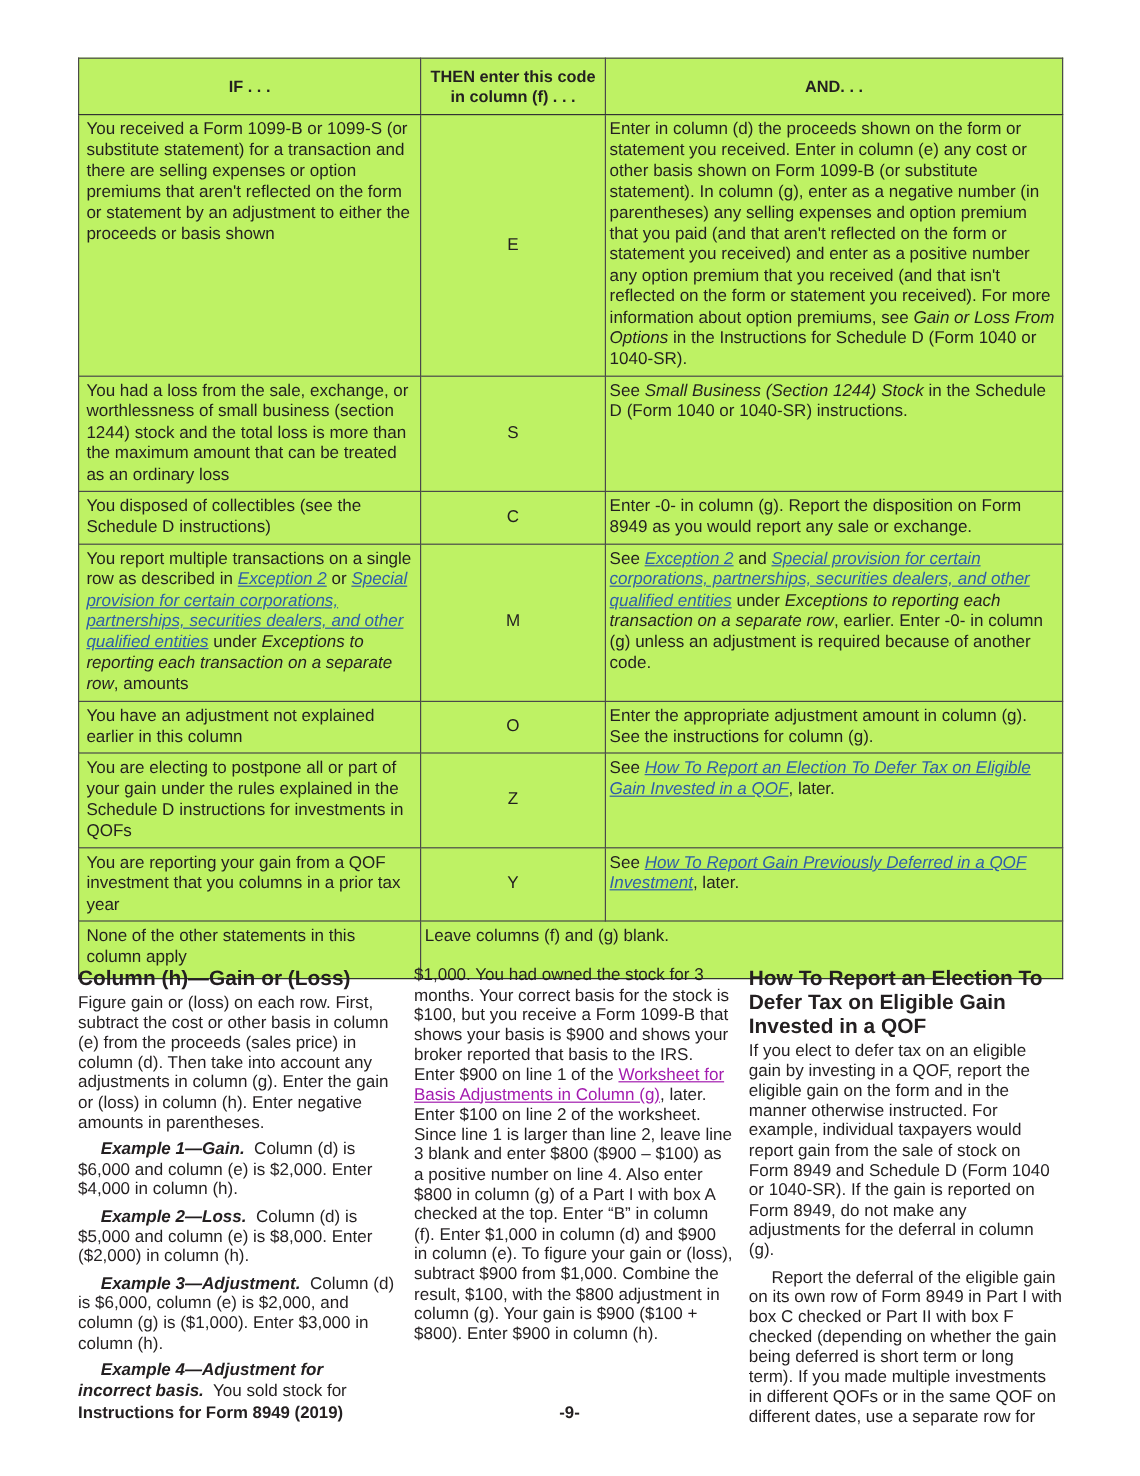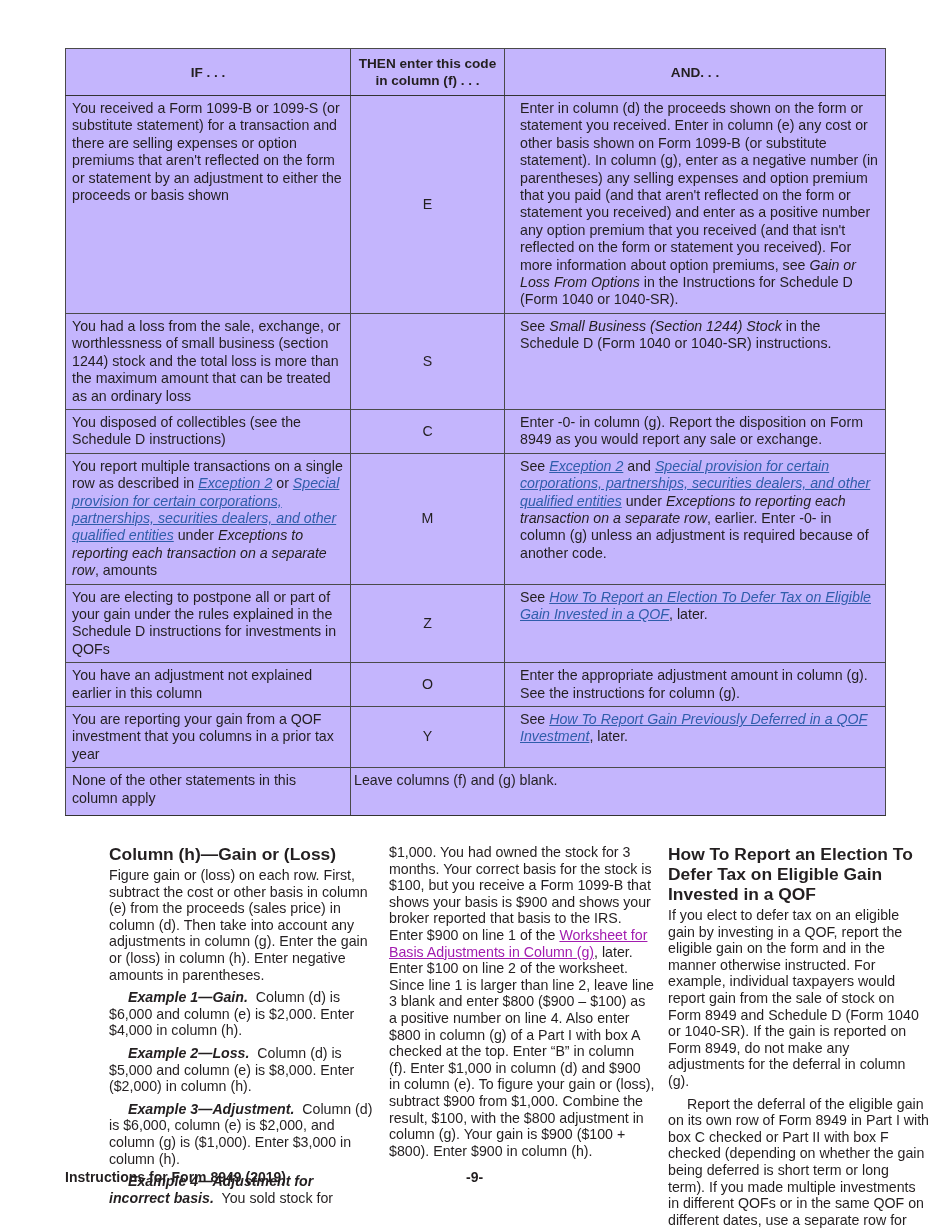--- a/index.html
+++ b/index.html
@@ -1,34 +1,34 @@
 <!DOCTYPE html>
 <html><head>
 <meta charset="utf-8">
 <style>
   * { box-sizing: border-box; margin: 0; padding: 0; }
   html, body { width: 950px; height: 1230px; background: #ffffff; }
   body { position: relative; font-family: "Liberation Sans", sans-serif; color: #231f20; font-size: 14.2px; line-height: 17.4px; }
   .page { position: absolute; left: 65px; top: 48px; width: 820px; }
-  table.codes { width: 820px; border-collapse: collapse; table-layout: fixed; background: #c4b5fd; }
+  table.codes { width: 820px; border-collapse: collapse; table-layout: fixed; background: #bef264; }
   table.codes th, table.codes td { border: 1px solid #4a4a4a; vertical-align: top; }
   table.codes th { font-weight: bold; text-align: center; vertical-align: middle; height: 47px; font-size: 13.6px; line-height: 17px; border-bottom: 1.5px solid #333; }
   table.codes td { padding: 4px 6px 4px 6px; font-size: 14.2px; line-height: 17.4px; }
   table.codes td.code { text-align: center; vertical-align: middle; }
-  table.codes td.and { padding-left: 15px; margin-top: 36px; }
+  table.codes td.and { padding-left: 3px; margin-top: 36px; }
   table.codes tr.thick-top td { border-top: 1.5px solid #333; }
   table.codes tr.last td { border-bottom: 1.5px solid #333; }
   .col-if { width: 285px; }
   .col-code { width: 154px; }
   .col-and { width: 381px; }
   a.lnk { color: #2f5dab; font-style: italic; text-decoration: underline; text-decoration-color: #2f5dab; }
   a.lnk-plain { color: #a21caf; text-decoration: underline; }
   em { font-style: italic; }
 
-  .cols { position: absolute; top: 844px; left: 65px; width: 820px; height: 350px; margin-left: 44px; }
+  .cols { position: absolute; top: 805px; left: 65px; width: 820px; height: 350px; }
   .col { position: absolute; top: 0; font-size: 14.2px; line-height: 16.6px; }
   .col1 { left: 0; width: 266px; }
   .col2 { left: 280px; width: 266px; }
   .col3 { left: 559px; width: 261px; }
   h2.sec { font-size: 17.4px; line-height: 20px; font-weight: bold; margin-bottom: 3px; }
   h2.sec3 { font-size: 17.4px; line-height: 20px; font-weight: bold; margin-bottom: 3px; }
   p.para { margin-bottom: 6px; }
   p.indent { text-indent: 19px; }
   .ex-label { font-weight: bold; font-style: italic; }
 
@@ -72,30 +72,30 @@
         <td class="code">C</td>
         <td class="and">Enter -0- in column (g). Report the disposition on Form 8949 as you would report any sale or exchange.</td>
       </tr>
 
       <tr style="height:129px;">
         <td><span>You report multiple transactions on a single row as described in </span><a class="lnk" href="#">Exception 2</a><span> or </span><a class="lnk" href="#">Special provision for certain corporations, partnerships, securities dealers, and other qualified entities</a><span> under </span><em>Exceptions to reporting each transaction on a separate row</em><span>, amounts</span></td>
         <td class="code">M</td>
         <td class="and"><span>See </span><a class="lnk" href="#">Exception 2</a><span> and </span><a class="lnk" href="#">Special provision for certain corporations, partnerships, securities dealers, and other qualified entities</a><span> under </span><em>Exceptions to reporting each transaction on a separate row</em><span>, earlier. Enter -0- in column (g) unless an adjustment is required because of another code.</span></td>
       </tr>
 
+      <tr style="height:43px;">
+        <td>You have an adjustment not explained earlier in this column</td>
+        <td class="code">O</td>
+        <td class="and">Enter the appropriate adjustment amount in column (g). See the instructions for column (g).</td>
+      </tr>
+
       <tr style="height:76px;">
         <td>You are electing to postpone all or part of your gain under the rules explained in the Schedule D instructions for investments in QOFs</td>
         <td class="code">Z</td>
         <td class="and"><span>See </span><a class="lnk" href="#">How To Report an Election To Defer Tax on Eligible Gain Invested in a QOF</a><span>, later.</span></td>
-      </tr>
-
-      <tr style="height:43px;">
-        <td>You have an adjustment not explained earlier in this column</td>
-        <td class="code">O</td>
-        <td class="and">Enter the appropriate adjustment amount in column (g). See the instructions for column (g).</td>
       </tr>
 
       <tr class="thick-top" style="height:59px;">
         <td>You are reporting your gain from a QOF investment that you columns in a prior tax year</td>
         <td class="code">Y</td>
         <td class="and"><span>See </span><a class="lnk" href="#">How To Report Gain Previously Deferred in a QOF Investment</a><span>, later.</span></td>
       </tr>
 
       <tr class="last" style="height:48px;">
         <td>None of the other statements in this column apply</td>

